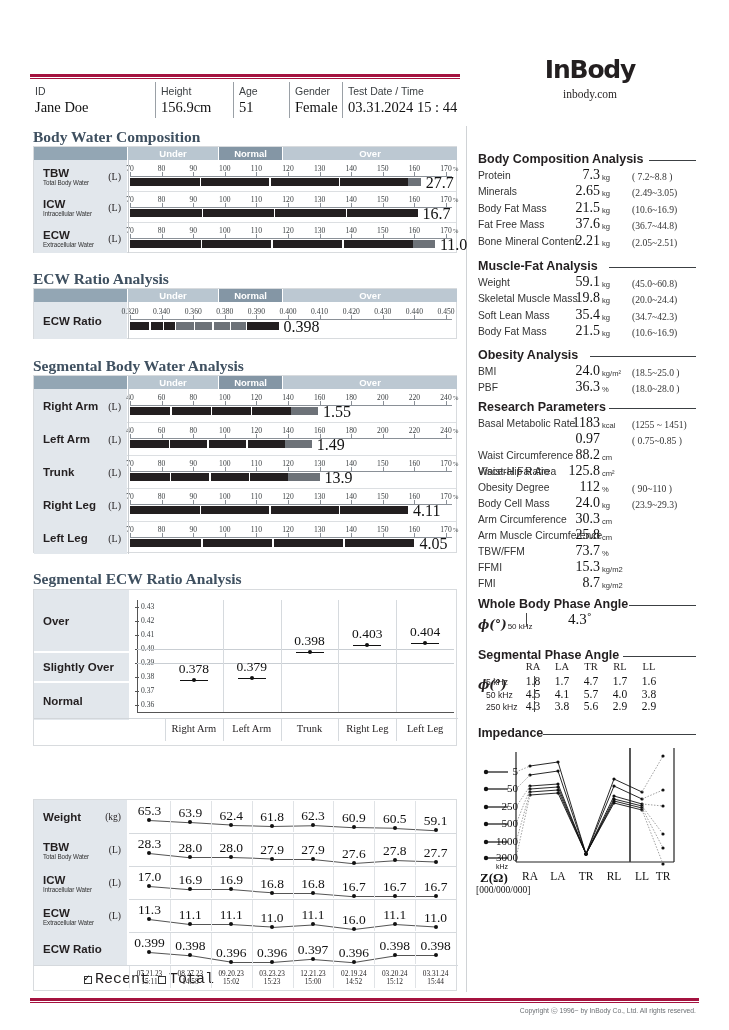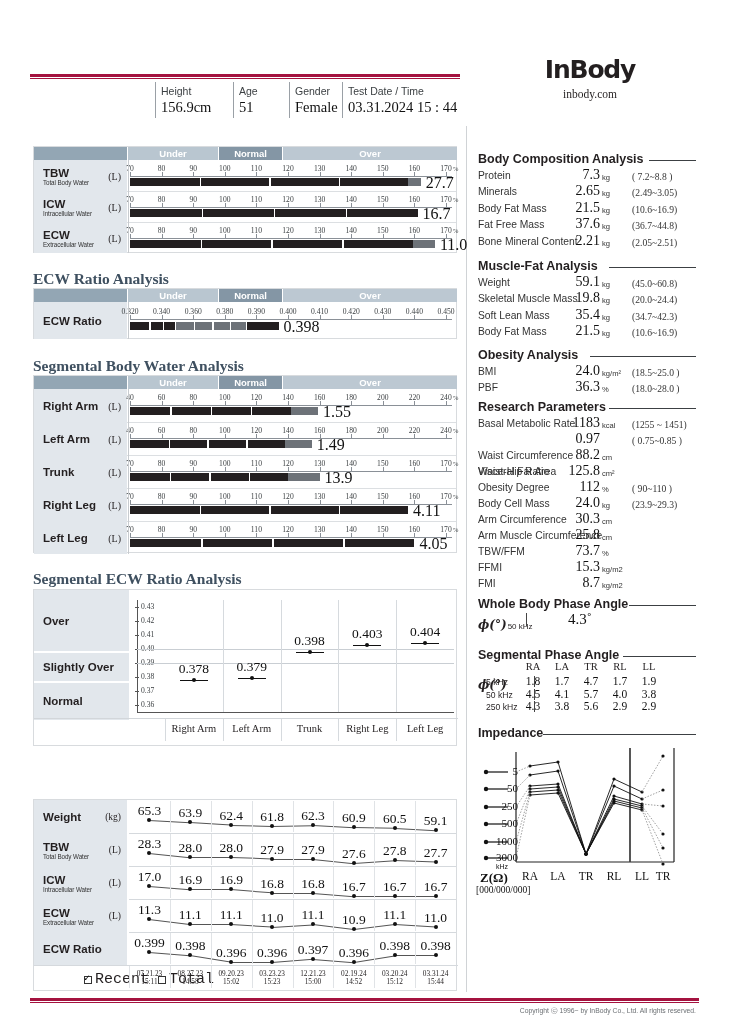--- a/index.html
+++ b/index.html
@@ -133,20 +133,24 @@
 </style>
 </head>
 <body>
 
 <div class="page">
 
   <div class="hdr-rule"></div>
   <div class="hdr-rule2"></div>
 
   <div class="idbar">
+    <div class="idcell first" style="left:0;width:125px;">
+      <div class="idlab">ID</div>
+      <div class="idval">Jane Doe</div>
+    </div>
     <div class="idcell" style="left:125px;width:78px;">
       <div class="idlab">Height</div>
       <div class="idval">156.9cm</div>
     </div>
     <div class="idcell" style="left:203px;width:56px;">
       <div class="idlab">Age</div>
       <div class="idval">51</div>
     </div>
     <div class="idcell" style="left:259px;width:53px;">
       <div class="idlab">Gender</div>
@@ -158,20 +162,21 @@
     </div>
   </div>
 
   <div class="rlogo">
     <div class="nm">InBody</div>
     <div class="web">inbody.com</div>
   </div>
 
   <div class="vdivide"></div>
 
+  <div class="sect-title" style="left:33px;top:128px;">Body Water Composition</div>
   <div class="panel" id="bwc-panel" style="left:33px;top:146px;width:424px;height:107px;">
       <div class="zonehdr">
         <div class="zone z-blank" style="left:0;width:93px;"></div>
         <div class="zone z-under" style="left:94px;width:90px;">Under</div>
         <div class="zone z-normal" style="left:185px;width:63px;">Normal</div>
         <div class="zone z-over" style="left:249px;width:174px;">Over</div>
       </div>
       <div class="rowlab" style="top:13px;height:31px;width:93px;padding:0;">
         <div style="position:absolute;left:9px;top:50%;transform:translateY(-50%);">
           <div class="nm">TBW</div>
@@ -744,21 +749,21 @@
       <div style="position:absolute;left:238.0625px;top:126.50000000000001px;width:40.95138123433689px;height:1px;background:#555;transform-origin:0 0;transform:rotate(-3.4999691390678898deg);"></div>
       <div class="hdot" style="left:236.0625px;top:124.50000000000001px;"></div>
       <div class="hval" style="left:215.0625px;top:109.50000000000001px;width:46px;">11.0</div>
       <div class="hv" style="left:258.5px;top:100px;height:31px;"></div>
       <div style="position:absolute;left:278.9375px;top:124.00000000000003px;width:41.17967490158221px;height:1px;background:#555;transform-origin:0 0;transform:rotate(6.974011255538575deg);"></div>
       <div class="hdot" style="left:276.9375px;top:122.00000000000003px;"></div>
       <div class="hval" style="left:255.9375px;top:107.00000000000003px;width:46px;">11.1</div>
       <div class="hv" style="left:299.375px;top:100px;height:31px;"></div>
       <div style="position:absolute;left:319.8125px;top:129px;width:41.17967490158221px;height:1px;background:#555;transform-origin:0 0;transform:rotate(-6.974011255538575deg);"></div>
       <div class="hdot" style="left:317.8125px;top:127px;"></div>
-      <div class="hval" style="left:296.8125px;top:112px;width:46px;">10.9</div>
+      <div class="hval" style="left:296.8125px;top:112px;width:46px;">16.0</div>
       <div class="hv" style="left:340.25px;top:100px;height:31px;"></div>
       <div style="position:absolute;left:360.6875px;top:124.00000000000003px;width:40.95138123433689px;height:1px;background:#555;transform-origin:0 0;transform:rotate(3.4999691390678898deg);"></div>
       <div class="hdot" style="left:358.6875px;top:122.00000000000003px;"></div>
       <div class="hval" style="left:337.6875px;top:107.00000000000003px;width:46px;">11.1</div>
       <div class="hv" style="left:381.125px;top:100px;height:31px;"></div>
       <div class="hdot" style="left:399.5625px;top:124.50000000000001px;"></div>
       <div class="hval" style="left:378.5625px;top:109.50000000000001px;width:46px;">11.0</div>
       <div class="hrow-lab" style="top:132px;height:33px;width:93px;">
         <div style="position:absolute;left:9px;top:50%;transform:translateY(-50%);">
           <div class="nm">ECW Ratio</div>
@@ -924,21 +929,21 @@
       <div class="pa-hd" style="left:578px;top:661px;">TR</div>
       <div class="pa-hd" style="left:607px;top:661px;">RL</div>
       <div class="pa-hd" style="left:636px;top:661px;">LL</div>
       <div style="position:absolute;left:478px;top:675px;"><span class="phi">ϕ(°)</span></div>
       <div class="pa-fr" style="left:486px;top:677px;width:45px;">5 kHz</div>
       <div class="pa-bar" style="left:534px;top:676px;height:11px;"></div>
       <div class="pa-v" style="left:520px;top:675px;">1.8</div>
       <div class="pa-v" style="left:549px;top:675px;">1.7</div>
       <div class="pa-v" style="left:578px;top:675px;">4.7</div>
       <div class="pa-v" style="left:607px;top:675px;">1.7</div>
-      <div class="pa-v" style="left:636px;top:675px;">1.9</div>
+      <div class="pa-v" style="left:636px;top:675px;">1.6</div>
       <div class="pa-fr" style="left:486px;top:689.5px;width:45px;">50 kHz</div>
       <div class="pa-bar" style="left:534px;top:688.5px;height:11px;"></div>
       <div class="pa-v" style="left:520px;top:687.5px;">4.5</div>
       <div class="pa-v" style="left:549px;top:687.5px;">4.1</div>
       <div class="pa-v" style="left:578px;top:687.5px;">5.7</div>
       <div class="pa-v" style="left:607px;top:687.5px;">4.0</div>
       <div class="pa-v" style="left:636px;top:687.5px;">3.8</div>
       <div class="pa-fr" style="left:486px;top:702px;width:45px;">250 kHz</div>
       <div class="pa-bar" style="left:534px;top:701px;height:11px;"></div>
       <div class="pa-v" style="left:520px;top:700px;">4.3</div>

